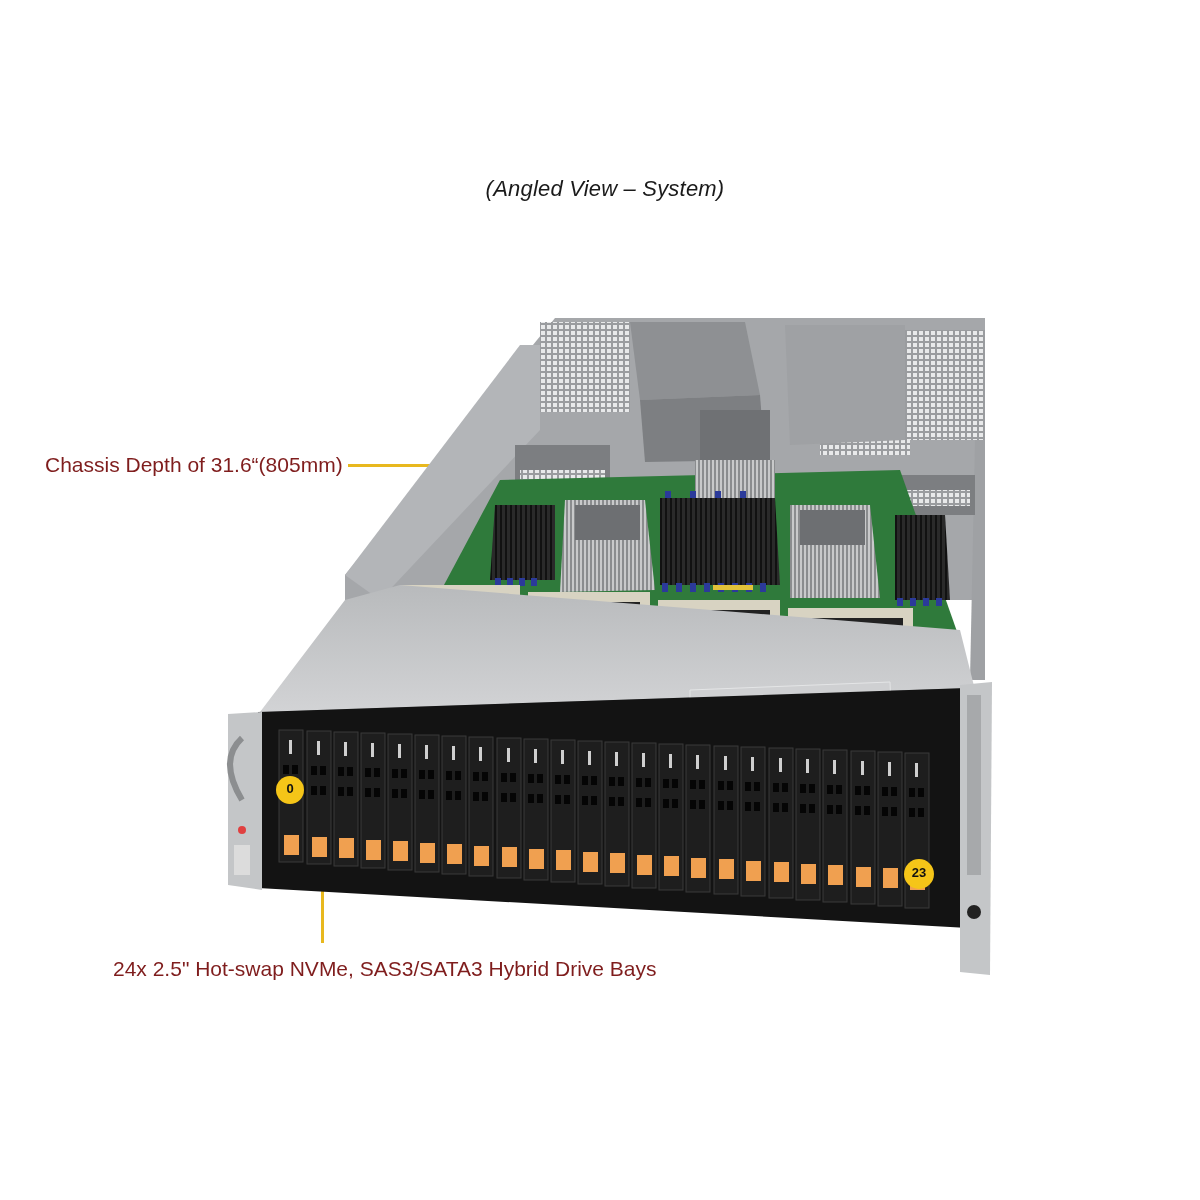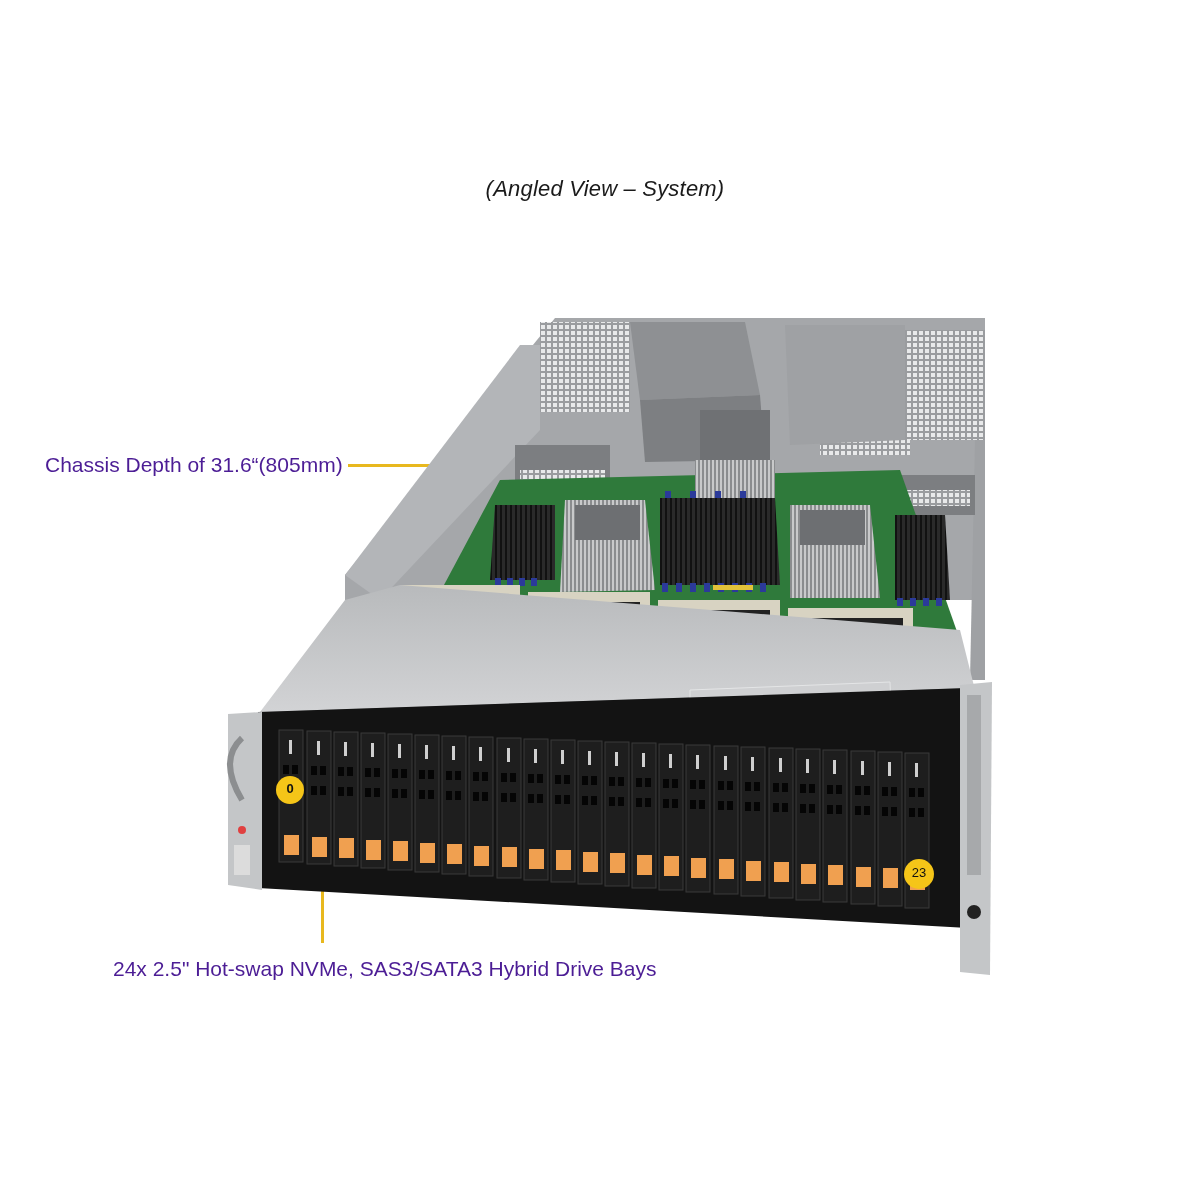--- a/index.html
+++ b/index.html
@@ -1,18 +1,18 @@
 <!DOCTYPE html>
 <html><head>
   <meta charset="utf-8">
   <style>
     html, body { margin: 0; padding: 0; background: #ffffff; }
     body { width: 1200px; height: 1200px; position: relative; overflow: hidden; font-family: "Liberation Sans", sans-serif; }
     .caption-title { position: absolute; left: 0; width: 1210px; top: 176px; text-align: center; font-style: italic; font-size: 22px; color: #1a1a1a; letter-spacing: 0.2px; }
-    .callout-text { position: absolute; font-size: 21px; color: #4c1d95; white-space: nowrap; text-align: right; }
+    .callout-text { position: absolute; font-size: 21px; color: #7f1d1d; white-space: nowrap; text-align: right; }
     .callout-depth { left: 45px; top: 453px; }
     .callout-bays { left: 113px; top: 957px; }
     .leader { position: absolute; background: #e8b81e; }
     .leader-depth { left: 348px; top: 464px; width: 98px; height: 3px; }
     .leader-bays { left: 321px; top: 873px; width: 3px; height: 70px; }
     svg.server { position: absolute; left: 0; top: 0; }
   </style>
 </head>
 <body>
 
@@ -333,13 +333,13 @@
 
   <g>
     <circle cx="290" cy="790" r="14" fill="#f5c518"></circle>
   </g>
   <g>
     <circle cx="919" cy="874" r="15" fill="#f5c518"></circle>
   </g>
 </svg>
 
 <div style="position:absolute;left:276px;top:781px;width:28px;text-align:center;font-weight:bold;font-size:13px;color:#111;">0</div>
-<div style="position:absolute;left:904px;top:865px;width:30px;text-align:center;font-weight:normal;font-size:13px;color:#111;">23</div>
+<div style="position:absolute;left:904px;top:865px;width:30px;text-align:center;font-weight:bold;font-size:13px;color:#111;">23</div>
 
 </body></html>

